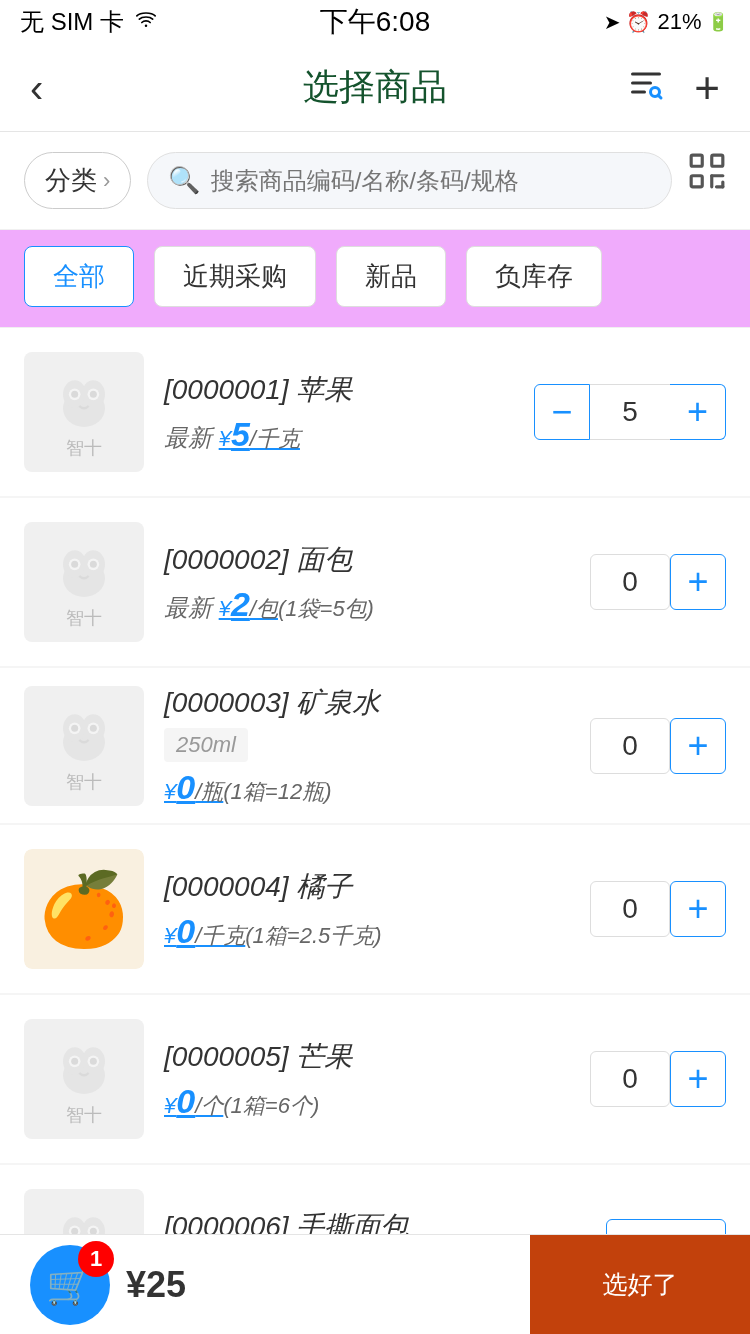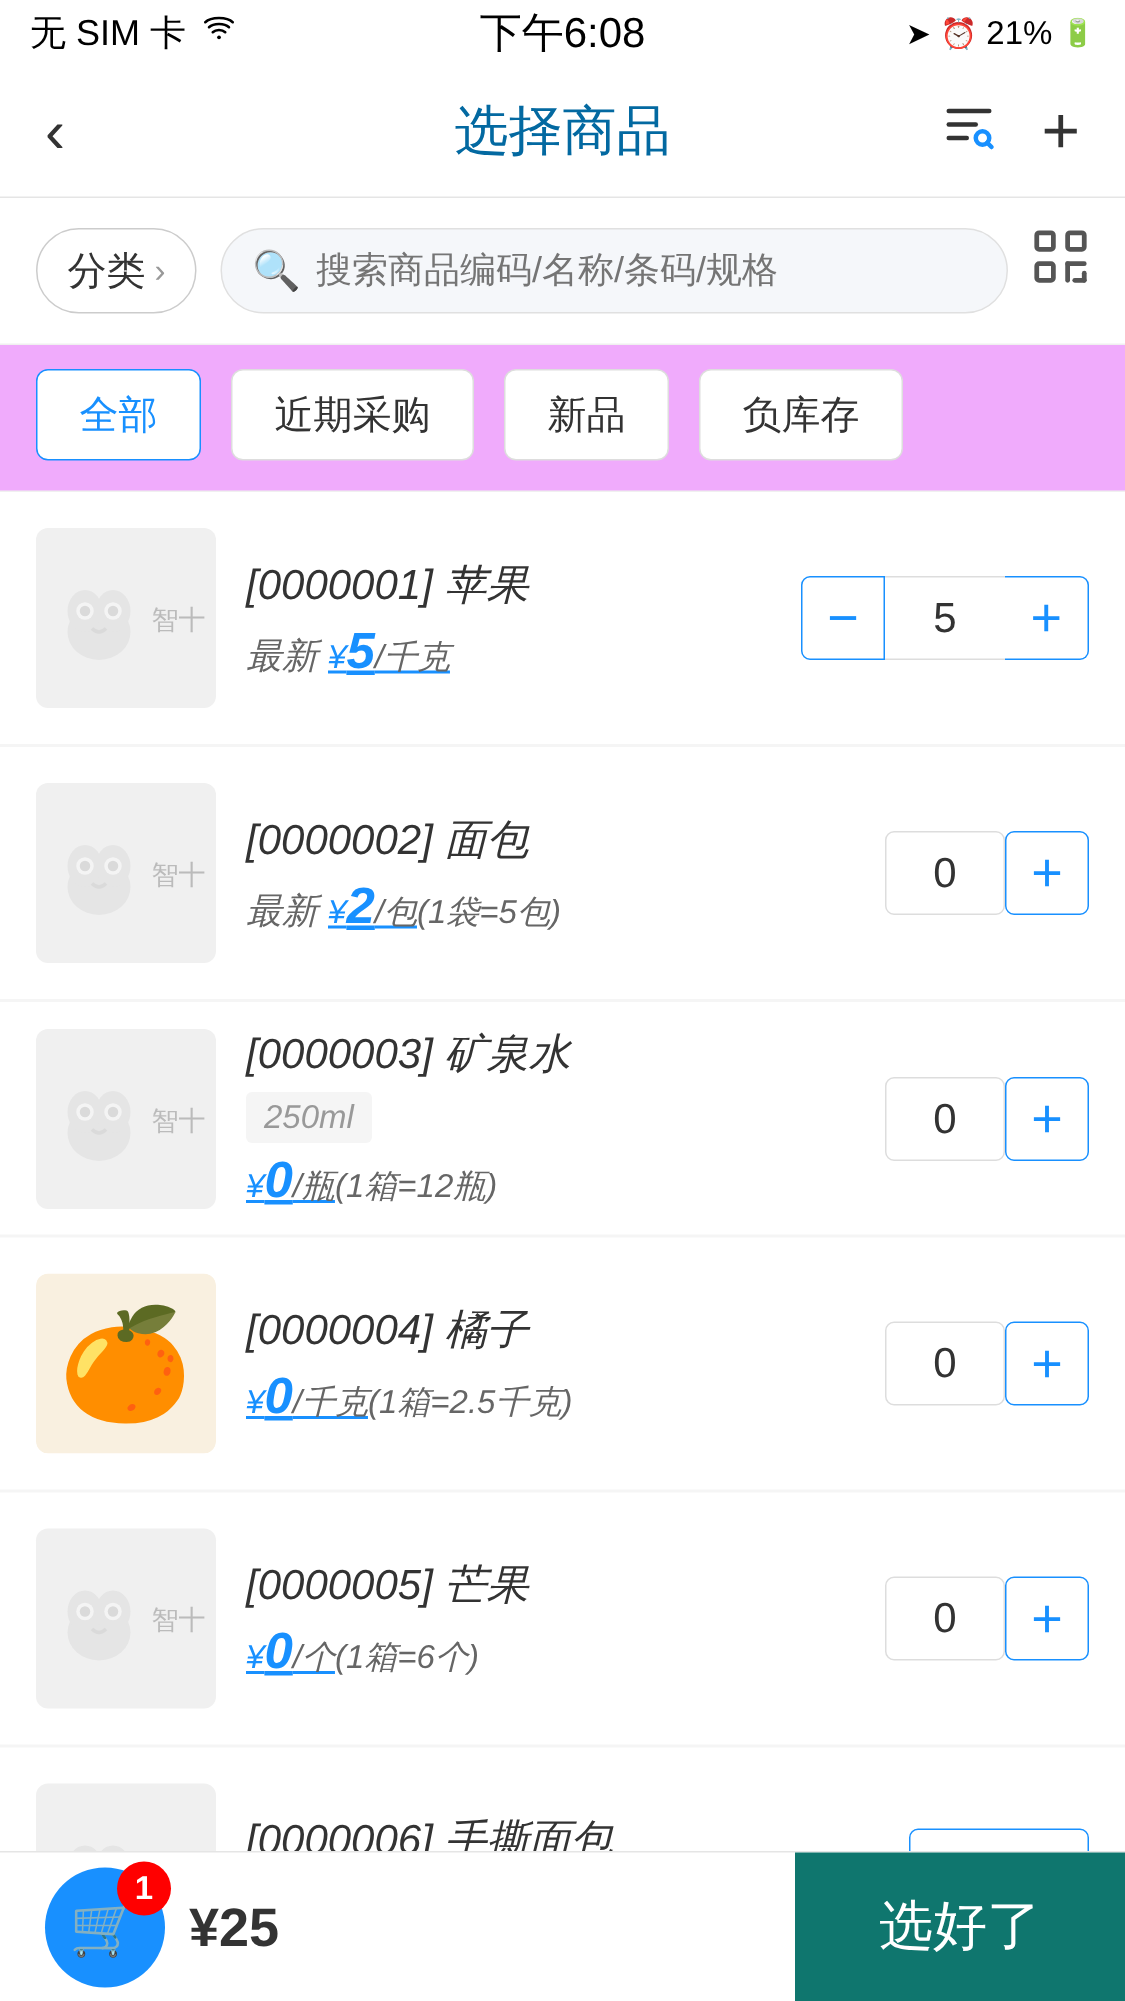--- a/index.html
+++ b/index.html
@@ -53,21 +53,21 @@
       background: #fff;
       display: flex;
       align-items: center;
       justify-content: space-between;
       padding: 0 30px;
       border-bottom: 1px solid #e5e5e5;
     }
     .nav-title {
       font-size: 36px;
       font-weight: 500;
-      color: #0369a1;
+      color: #14532d;
       position: absolute;
       left: 50%;
       transform: translateX(-50%);
     }
     .nav-back {
       font-size: 40px;
       color: #333;
       cursor: pointer;
       line-height: 1;
     }
@@ -184,21 +184,21 @@
       background: #f0f0f0;
       border-radius: 8px;
       display: flex;
       align-items: center;
       justify-content: center;
       flex-shrink: 0;
       overflow: hidden;
     }
     .owl-logo {
       display: flex;
-      flex-direction: row;
+      flex-direction: column;
       align-items: center;
       justify-content: center;
     }
     .owl-logo svg {
       width: 70px;
       height: 70px;
       opacity: 0.3;
     }
     .owl-text {
       font-size: 18px;
@@ -363,23 +363,23 @@
       font-weight: 600;
     }
     .cart-total {
       font-size: 36px;
       font-weight: 600;
       color: #333;
     }
     .confirm-btn {
       height: 100px;
       width: 220px;
-      background: #0f766e;
+      background: #c2410c;
       color: #fff;
-      font-size: 36px;
+      font-size: 25px;
       font-weight: 500;
       display: flex;
       align-items: center;
       justify-content: center;
       cursor: pointer;
       border: none;
     }
   </style>
 </head>
 <body>

